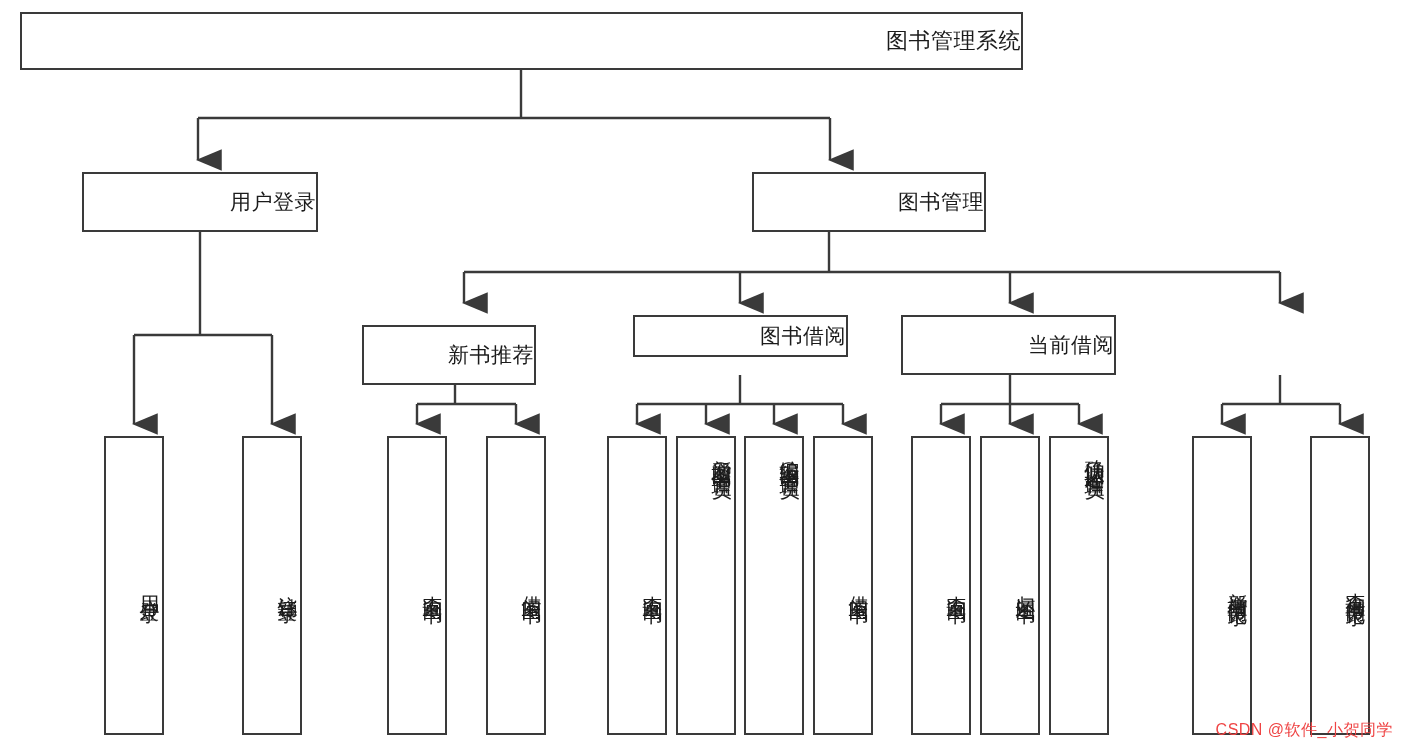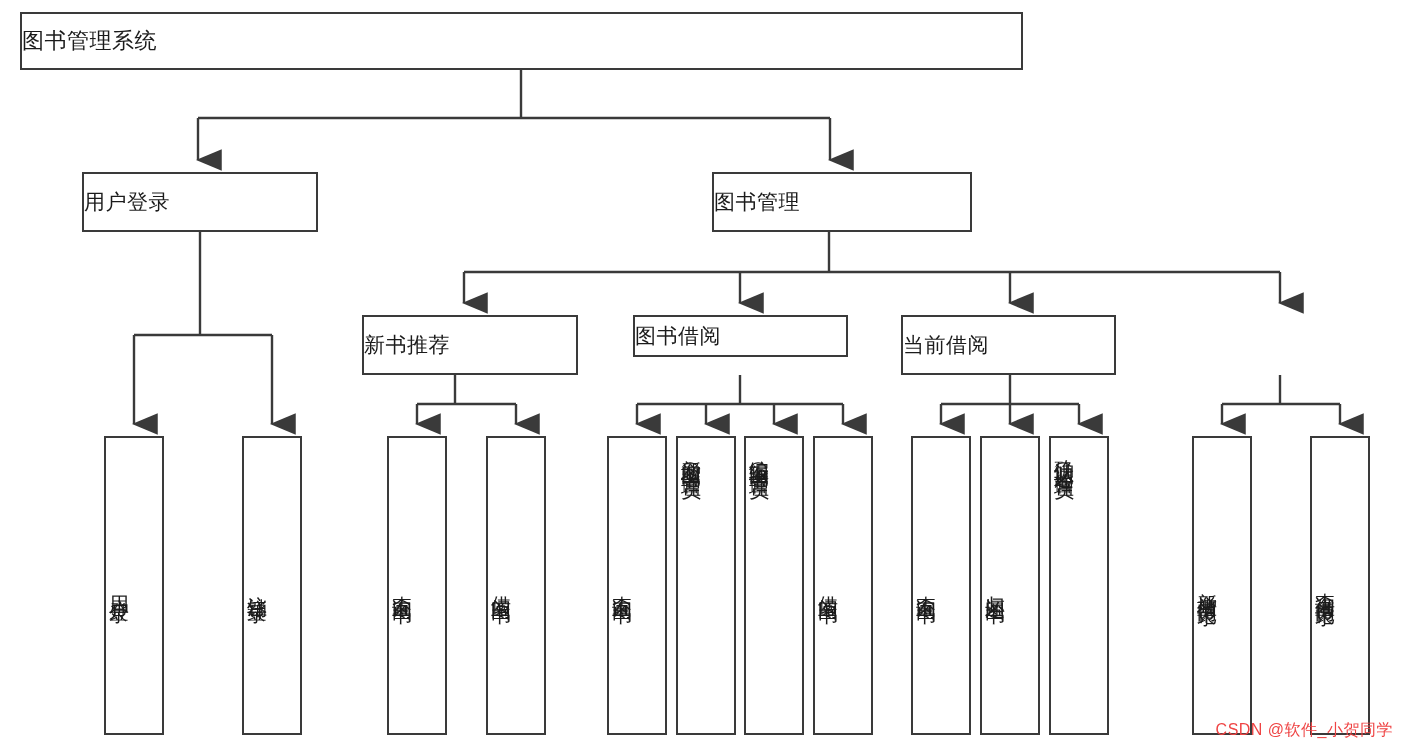--- a/index.html
+++ b/index.html
@@ -26,21 +26,21 @@
     height: 747px;
     pointer-events: none;
   }
   .node-box {
     position: absolute;
     box-sizing: border-box;
     background: #ffffff;
     border: 2.4px solid #3a3a3a;
     display: flex;
     align-items: center;
-    justify-content: flex-start;
+    justify-content: flex-end;
     z-index: 2;
   }
   .node-label {
     color: #1b1b1b;
     font-size: 21px;
     line-height: 1.18;
     letter-spacing: 0.5px;
     white-space: nowrap;
     text-align: center;
   }
@@ -131,25 +131,25 @@
   </svg>
 
   <div class="node-box node-root" style="left:20px; top:12px; width:1003px; height:58px;">
     <span class="node-label">图书管理系统</span>
   </div>
 
   <div class="node-box" style="left:82px; top:172px; width:236px; height:60px;">
     <span class="node-label">用户登录</span>
   </div>
 
-  <div class="node-box" style="left:712px; top:172px; width:260px; height:60px;">
+  <div class="node-box" style="left:752px; top:172px; width:234px; height:60px;">
     <span class="node-label">图书管理</span>
   </div>
 
-  <div class="node-box" style="left:362px; top:315px; width:216px; height:60px;">
+  <div class="node-box" style="left:362px; top:325px; width:174px; height:60px;">
     <span class="node-label">新书推荐</span>
   </div>
 
   <div class="node-box" style="left:633px; top:315px; width:215px; height:42px;">
     <span class="node-label">图书借阅</span>
   </div>
 
   <div class="node-box" style="left:901px; top:315px; width:215px; height:60px;">
     <span class="node-label">当前借阅</span>
   </div>

